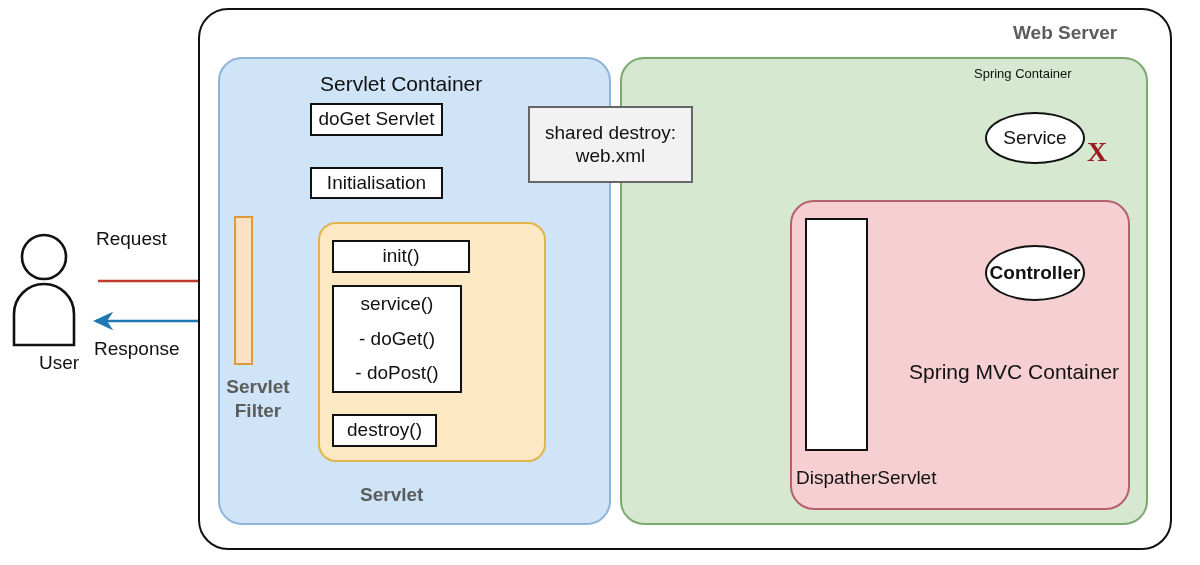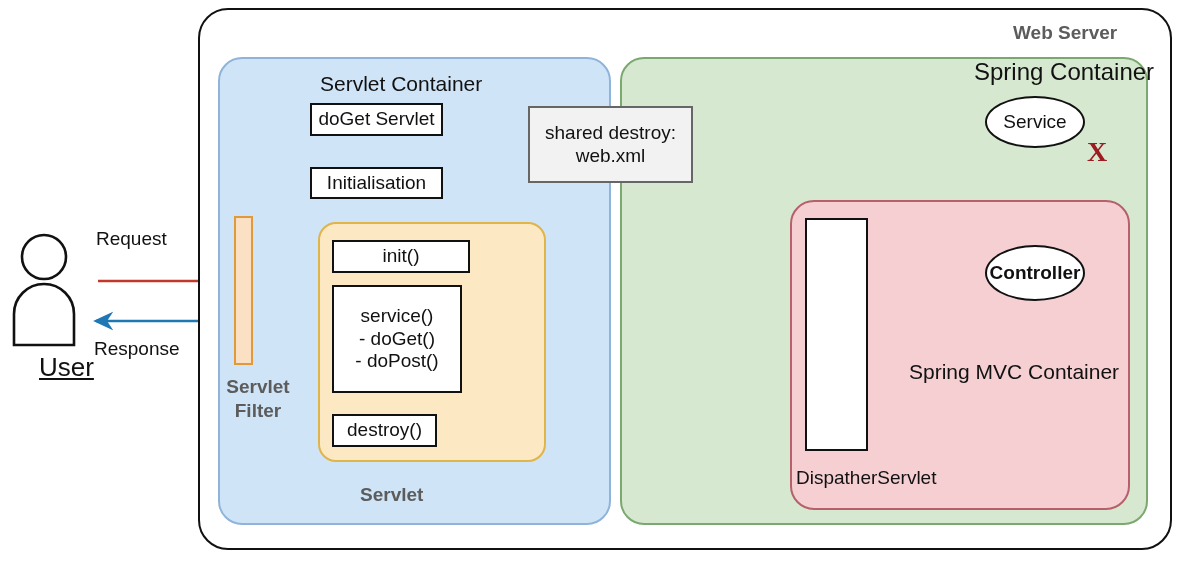--- a/index.html
+++ b/index.html
@@ -37,21 +37,21 @@
   
   .wbox{
     position:absolute;box-sizing:border-box;background:#ffffff;
     border:2px solid #111111;
     display:flex;align-items:center;justify-content:center;
     font-size:19px;color:#111111;line-height:1.18;text-align:center;
   }
   .b-load{left:310px;top:103px;width:133px;height:33px;}
   .b-init-sv{left:310px;top:167px;width:133px;height:32px;}
   .b-init{left:332px;top:240px;width:138px;height:33px;}
-  .b-service{left:332px;top:285px;width:130px;height:108px;flex-direction:column;}
+  .b-service{left:332px;top:285px;width:130px;height:108px;flex-direction:column;gap:12px;}
   .b-destroy{left:332px;top:414px;width:105px;height:33px;}
   .b-dispatcher{left:805px;top:218px;width:63px;height:233px;}
 
   .b-webxml{
     left:528px;top:106px;width:165px;height:77px;
     background:#f2f2f2;border:2px solid #666666;
     flex-direction:column;font-size:19px;
   }
 
   
@@ -64,35 +64,35 @@
   .lbl{position:absolute;white-space:nowrap;}
   .lbl-gray-bold{color:#5c5c5c;font-weight:bold;}
   .lbl-black-bold{color:#111111;font-weight:normal;}
   .lbl-black{color:#111111;}
 
   .l-webserver{left:1013px;top:22px;font-size:19px;}
   .l-servletcontainer{left:320px;top:72px;font-size:21px;}
   .l-servlet{left:360px;top:484px;font-size:19px;}
   .l-servletfilter{left:224px;top:375px;font-size:19px;text-align:center;
      width:68px;line-height:1.28;white-space:normal;}
-  .l-springcontainer{left:974px;top:58px;font-size:24px;}
+  .l-springcontainer{left:974px;top:66px;font-size:13px;}
   .l-springmvc{left:909px;top:360px;font-size:21px;}
   .l-dispatcher{left:796px;top:467px;font-size:19px;}
   .l-request{left:96px;top:228px;font-size:19px;}
   .l-response{left:94px;top:338px;font-size:19px;}
-  .l-user{left:39px;top:352px;font-size:26px;text-decoration:underline;}
+  .l-user{left:39px;top:352px;font-size:19px;}
 
   
   .ell{
     position:absolute;box-sizing:border-box;background:#ffffff;
     border:2.5px solid #111111;border-radius:50%;
     display:flex;align-items:center;justify-content:center;
     font-size:19px;color:#111111;
   }
-  .e-service{left:985px;top:96px;width:100px;height:52px;}
+  .e-service{left:985px;top:112px;width:100px;height:52px;}
   .e-controller{left:985px;top:245px;width:100px;height:56px;font-weight:bold;}
 
   .mark{position:absolute;font-weight:bold;}
   .mark-x{left:1087px;top:136px;font-size:28px;color:#9c1c22;
      font-family:"Liberation Serif",serif;}
 </style>
 </head>
 <body>
 
 <svg id="canvas" viewBox="0 0 1200 565" xmlns="http://www.w3.org/2000/svg">

